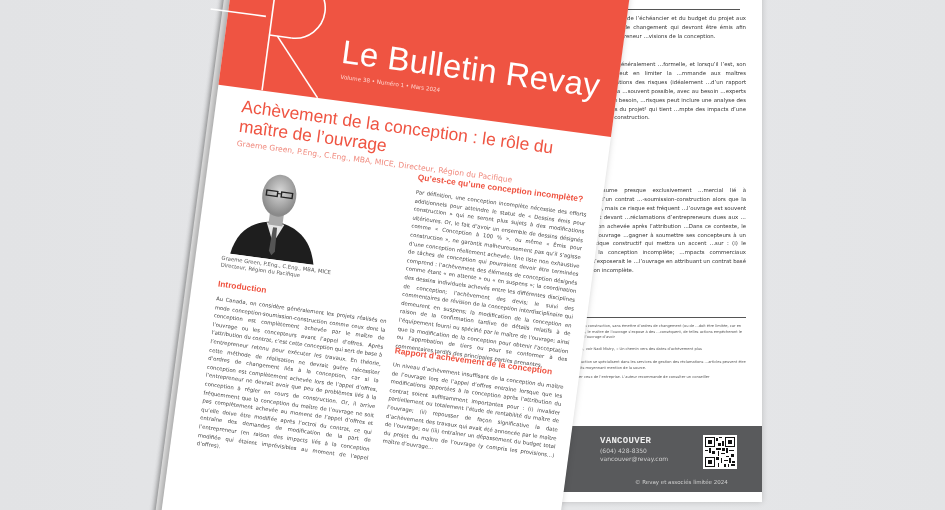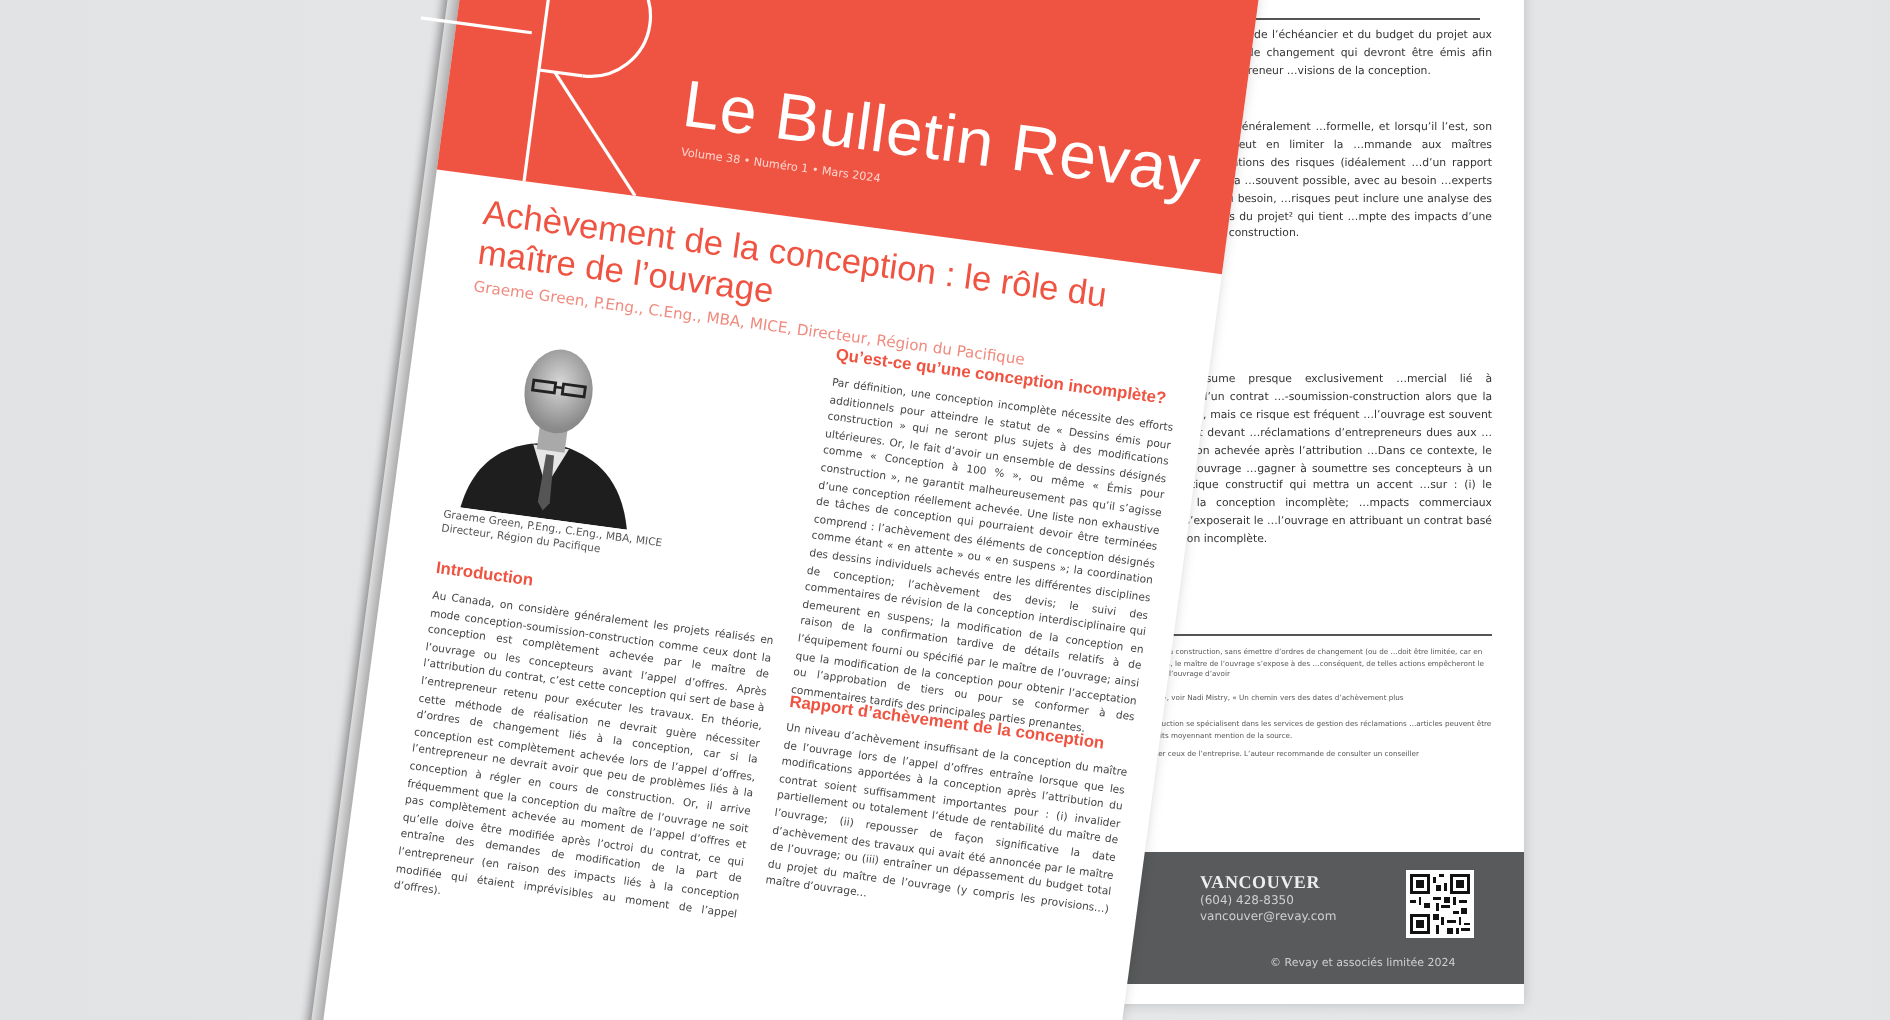--- a/index.html
+++ b/index.html
@@ -4,21 +4,21 @@
 <style>
   html,body{margin:0;padding:0;}
   body{width:945px;height:510px;overflow:hidden;background:#e4e5e7;position:relative;font-family:"DejaVu Sans","Liberation Sans",sans-serif;}
   .bg{position:absolute;inset:0;background:linear-gradient(90deg,#e2e3e5 0%,#e6e7e9 60%,#e3e4e6 100%);}
   
   .back{position:absolute;left:330px;top:-10px;width:432px;height:512px;background:#fff;box-shadow:0 0 6px rgba(0,0,0,.18);}
   .back .rule{position:absolute;left:210px;width:200px;height:1px;background:#555;}
   .back .col{position:absolute;font-size:5.4px;line-height:8.9px;color:#333;text-align:justify;}
   .back .foot{position:absolute;left:236px;width:180px;font-size:3.6px;line-height:5.6px;color:#555;}
   .back .footer{position:absolute;left:0;top:436px;width:432px;height:66px;background:#595a5c;}
-  .footer .city{position:absolute;left:270px;top:10px;color:#eee;font-family:Liberation Serif, serif;font-size:9px;font-weight:bold;letter-spacing:.3px;}
+  .footer .city{position:absolute;left:270px;top:10px;color:#eee;font-family:Liberation Mono, monospace;font-size:9px;font-weight:bold;letter-spacing:.3px;}
   .footer .phone{position:absolute;left:270px;top:21px;color:#cfcfcf;font-size:6px;}
   .footer .email{position:absolute;left:270px;top:29px;color:#cfcfcf;font-size:6px;}
   .footer .leftfrag{position:absolute;left:214px;top:21px;color:#cfcfcf;font-size:6px;line-height:8px;}
   .footer .copy{position:absolute;left:305px;top:53px;color:#cfcfcf;font-size:5.5px;}
   .qr{position:absolute;left:373px;top:9px;width:34px;height:34px;background:#fff;padding:2px;box-sizing:border-box;}
   .qr svg{width:100%;height:100%;display:block;}
   
   .front{position:absolute;left:238px;top:-62px;width:396px;height:640px;background:#fff;transform:rotate(7.6deg);transform-origin:0 0;box-shadow:-3px 2px 8px rgba(0,0,0,.35);}
   .stack{position:absolute;left:232px;top:-62px;width:396px;height:640px;background:#f0f0f0;transform:rotate(7.6deg);transform-origin:0 0;box-shadow:-2px 0 4px rgba(0,0,0,.3);}
   .banner{position:absolute;left:0;top:0;width:396px;height:148px;background:#ef5442;}

